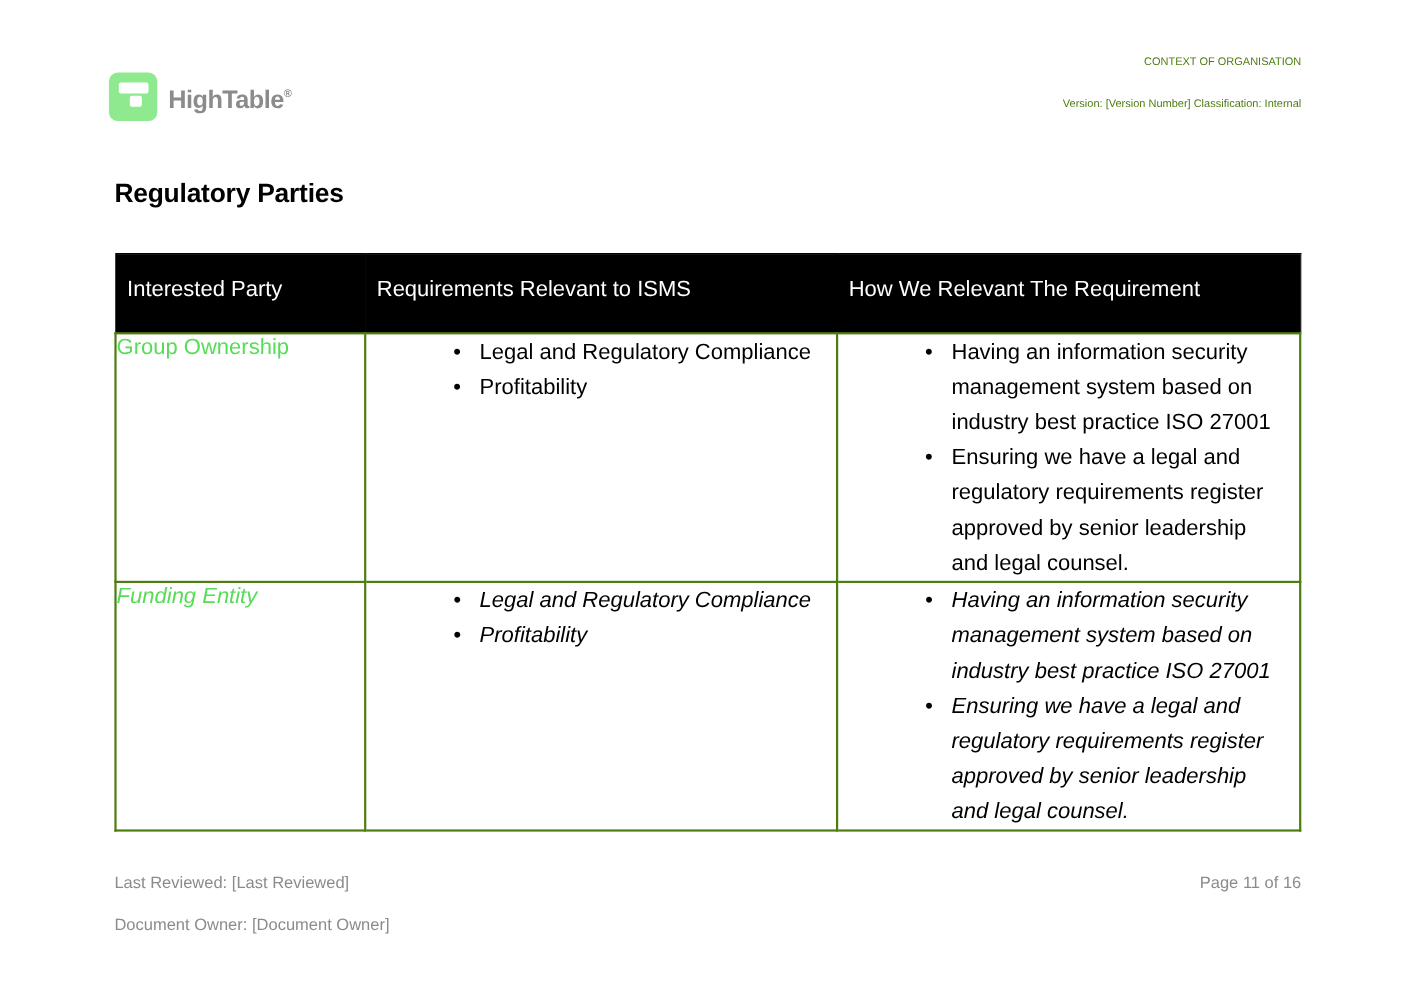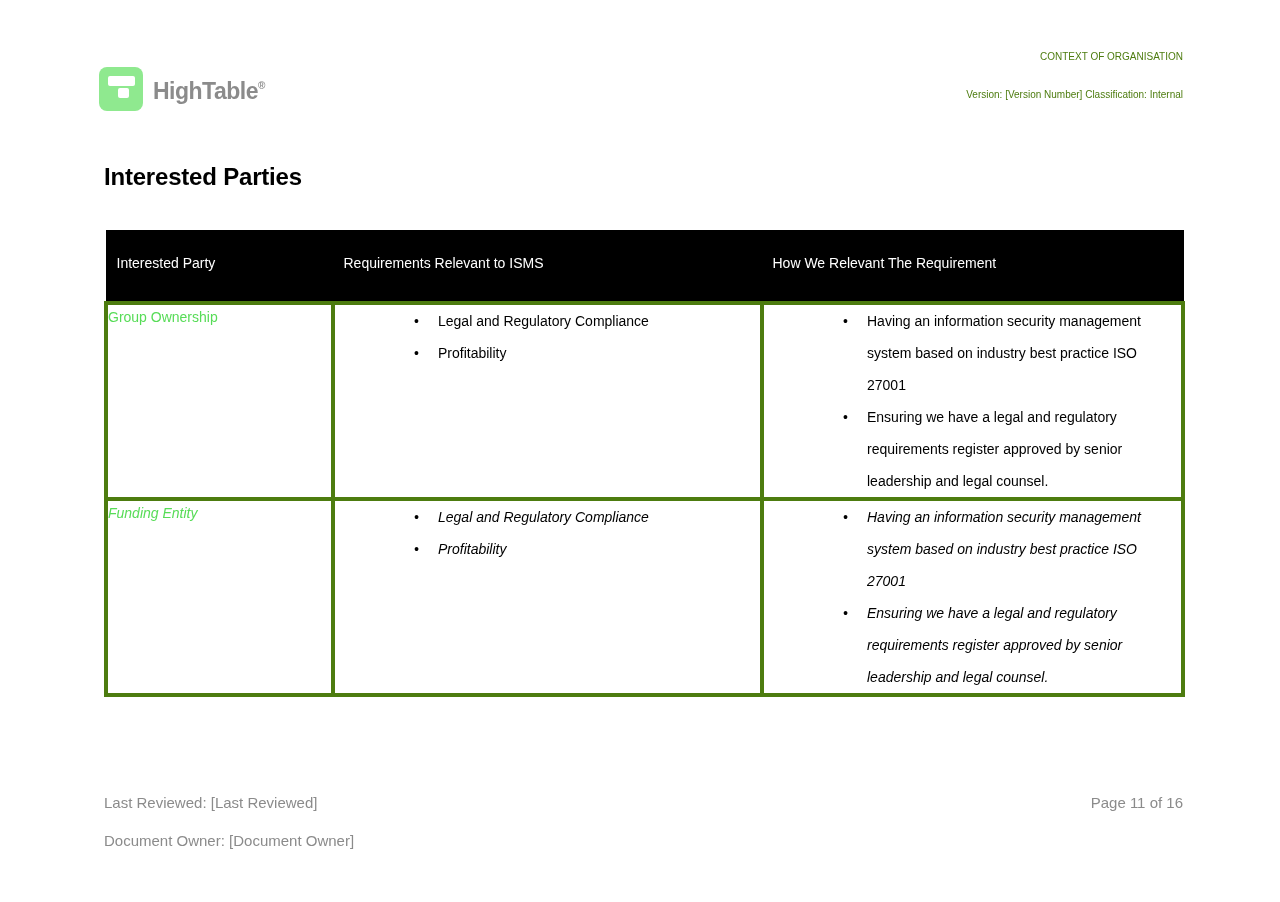--- a/index.html
+++ b/index.html
@@ -26,32 +26,32 @@
   .hdr-right .meta { margin-top: 20px; }
 
   
   .doc-heading { position: absolute; left: 104px; top: 163px; margin: 0; font-size: 24px; font-weight: bold; color: #000000; letter-spacing: -0.2px; }
 
   
   table.itable {
     position: absolute; left: 104px; top: 230px;
     width: 1077px;
     border-collapse: collapse; table-layout: fixed;
-    font-size: 14px; color: #000000;
+    font-size: 20px; color: #000000;
   }
   table.itable col.c1 { width: 227px; }
   table.itable col.c2 { width: 429px; }
   table.itable col.c3 { width: 421px; }
   table.itable thead th {
     background: #000000; color: #ffffff;
     height: 72px; font-weight: normal; text-align: left;
     vertical-align: middle; padding: 0 8px 6px 10px;
     border: 1px solid #000000;
   }
-  table.itable tbody td { border: 4px solid #4d7c0f; vertical-align: top; padding: 0; }
+  table.itable tbody td { border: 2px solid #4d7c0f; vertical-align: top; padding: 0; }
   tr.row-a { height: 192px; }
   tr.row-b { height: 196px; font-style: italic; }
   td.party { padding: 22px 8px 0 10px; line-height: 24px; }
   ul.cell-list { margin: 0; padding: 0 14px 0 66px; list-style: none; line-height: 32px; }
   ul.cell-list li { position: relative; margin-left: 37px; }
   ul.cell-list li::before { content: "\2022"; position: absolute; left: -24px; }
 
   
   .foot { position: absolute; font-size: 15px; color: #8b8b8b; line-height: 18px; }
   .foot-l1 { left: 104px; top: 794px; text-align: center; }
@@ -69,21 +69,21 @@
       <div class="stem"></div>
     </div>
     <div class="logo-text"><span>HighTable</span><span class="reg">®</span></div>
   </div>
 
   <div class="hdr-right">
     <div class="title">CONTEXT OF ORGANISATION</div>
     <div class="meta">Version: [Version Number] Classification: Internal</div>
   </div>
 
-  <h1 class="doc-heading">Interested Parties</h1>
+  <h1 class="doc-heading">Regulatory Parties</h1>
 
   <table class="itable">
     <colgroup>
         <col class="c1">
         <col class="c2">
         <col class="c3">
       </colgroup>
     <thead>
       <tr>
         <th>Interested Party</th>

